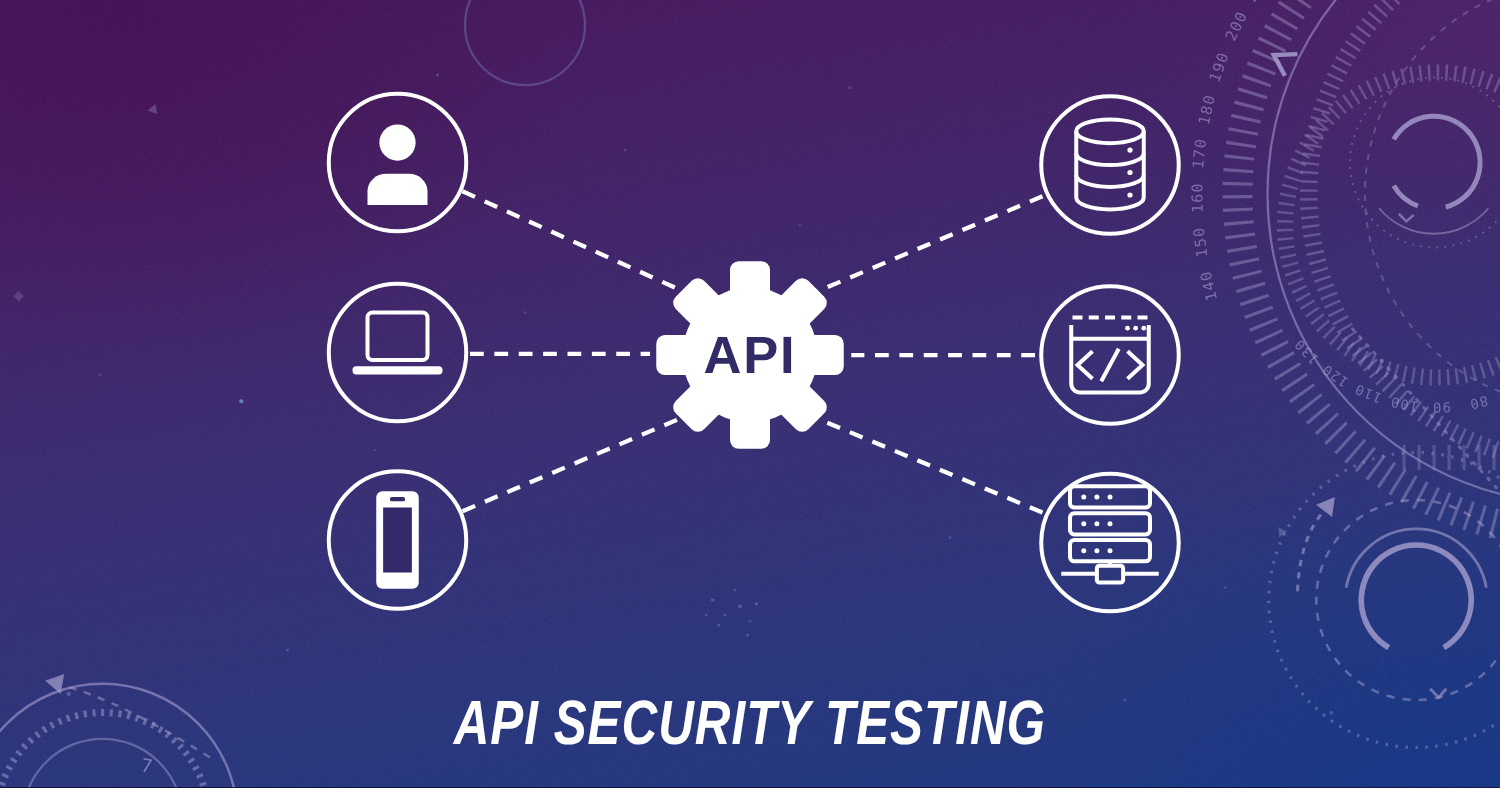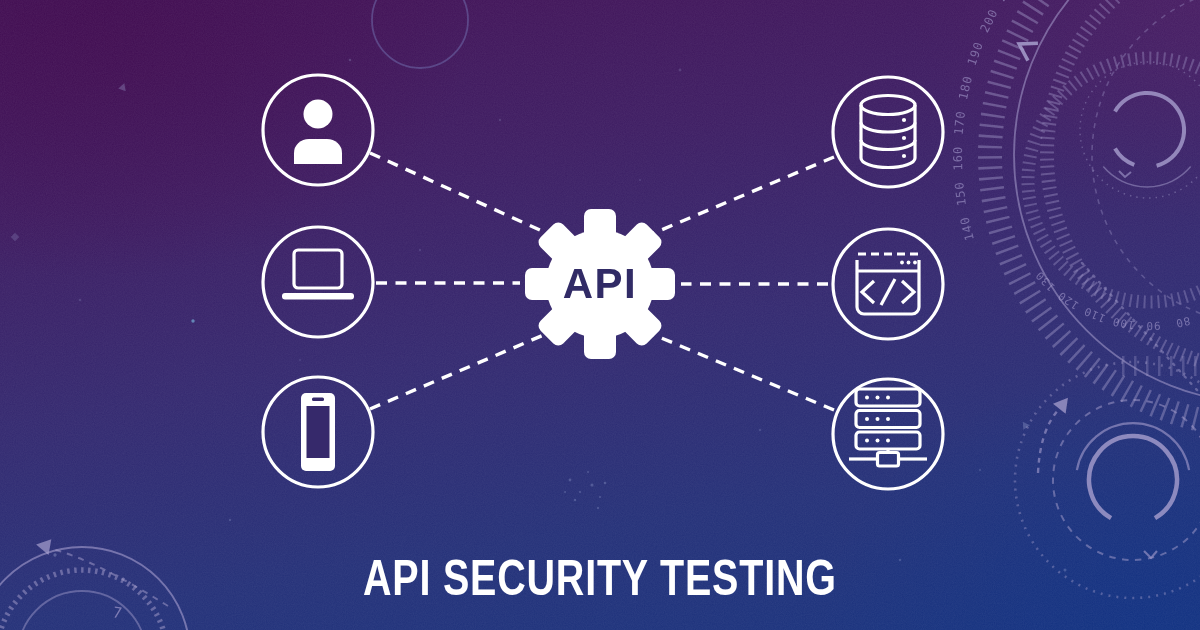--- a/index.html
+++ b/index.html
@@ -14,20 +14,21 @@
   }
   svg.art{position:absolute;inset:0;}
   .dec{stroke:#a79fce;fill:none;}
   .dial text{fill:#a89fd0;opacity:.58;letter-spacing:1px;
     font-family:"DejaVu Sans Mono", monospace;}
   .icon{stroke:#ffffff;fill:none;stroke-width:3.2;}
   .title{
     position:absolute;left:0;right:0;top:549px;text-align:center;
     color:#ffffff;font-weight:bold;font-size:50px;letter-spacing:1px;
     white-space:nowrap;
+    font-style:italic;
   }
   .title .squeeze{display:inline-block;transform:scaleX(0.79);transform-origin:50% 50%;}
 </style>
 </head>
 <body>
 
 <div class="canvas">
 <svg class="art" viewBox="0 0 1200 630">
   <defs>
     <filter id="grain" x="0" y="0" width="100%" height="100%">

